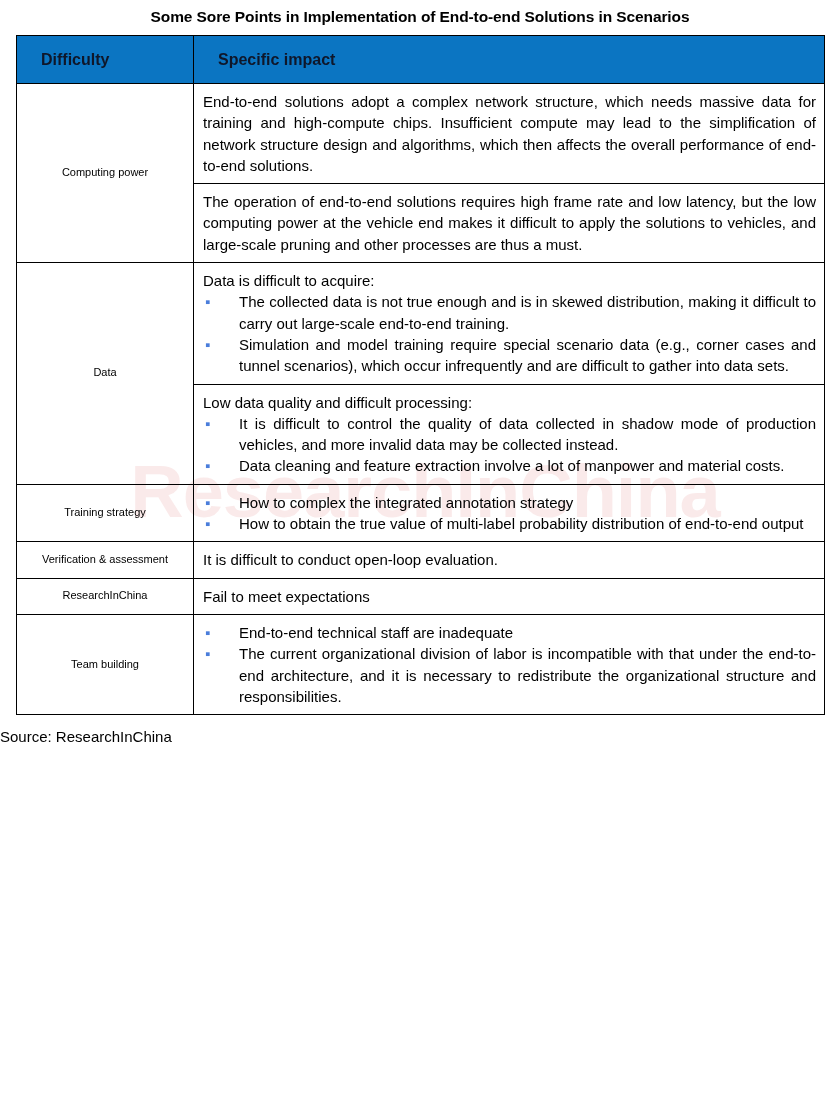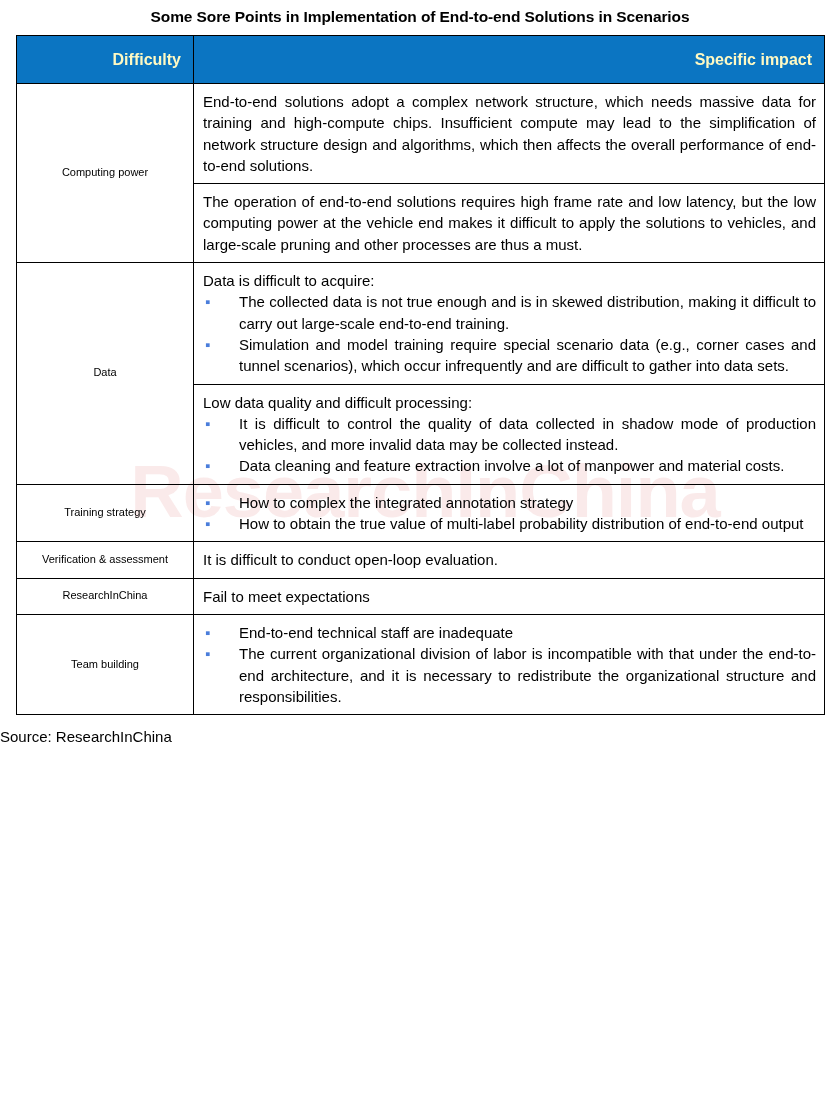--- a/index.html
+++ b/index.html
@@ -88,26 +88,26 @@
     border: 1px solid #000000;
     vertical-align: middle;
     background: transparent;
   }
 
   col.col-difficulty { width: 177px; }
   col.col-impact { width: 631px; }
 
   thead th {
     background: #0b75c2 !important;
-    color: #fef9c3;
+    color: #0f172a;
     font-weight: bold;
     font-size: 16px;
-    text-align: right;
+    text-align: left;
     height: 47px;
-    padding: 0 12px;
+    padding: 0 24px;
     border-color: #000000;
   }
 
   td.difficulty-cell {
     text-align: center;
     font-size: 11px;
     line-height: 1.45;
     padding: 6px 8px;
     color: #000000;
   }

